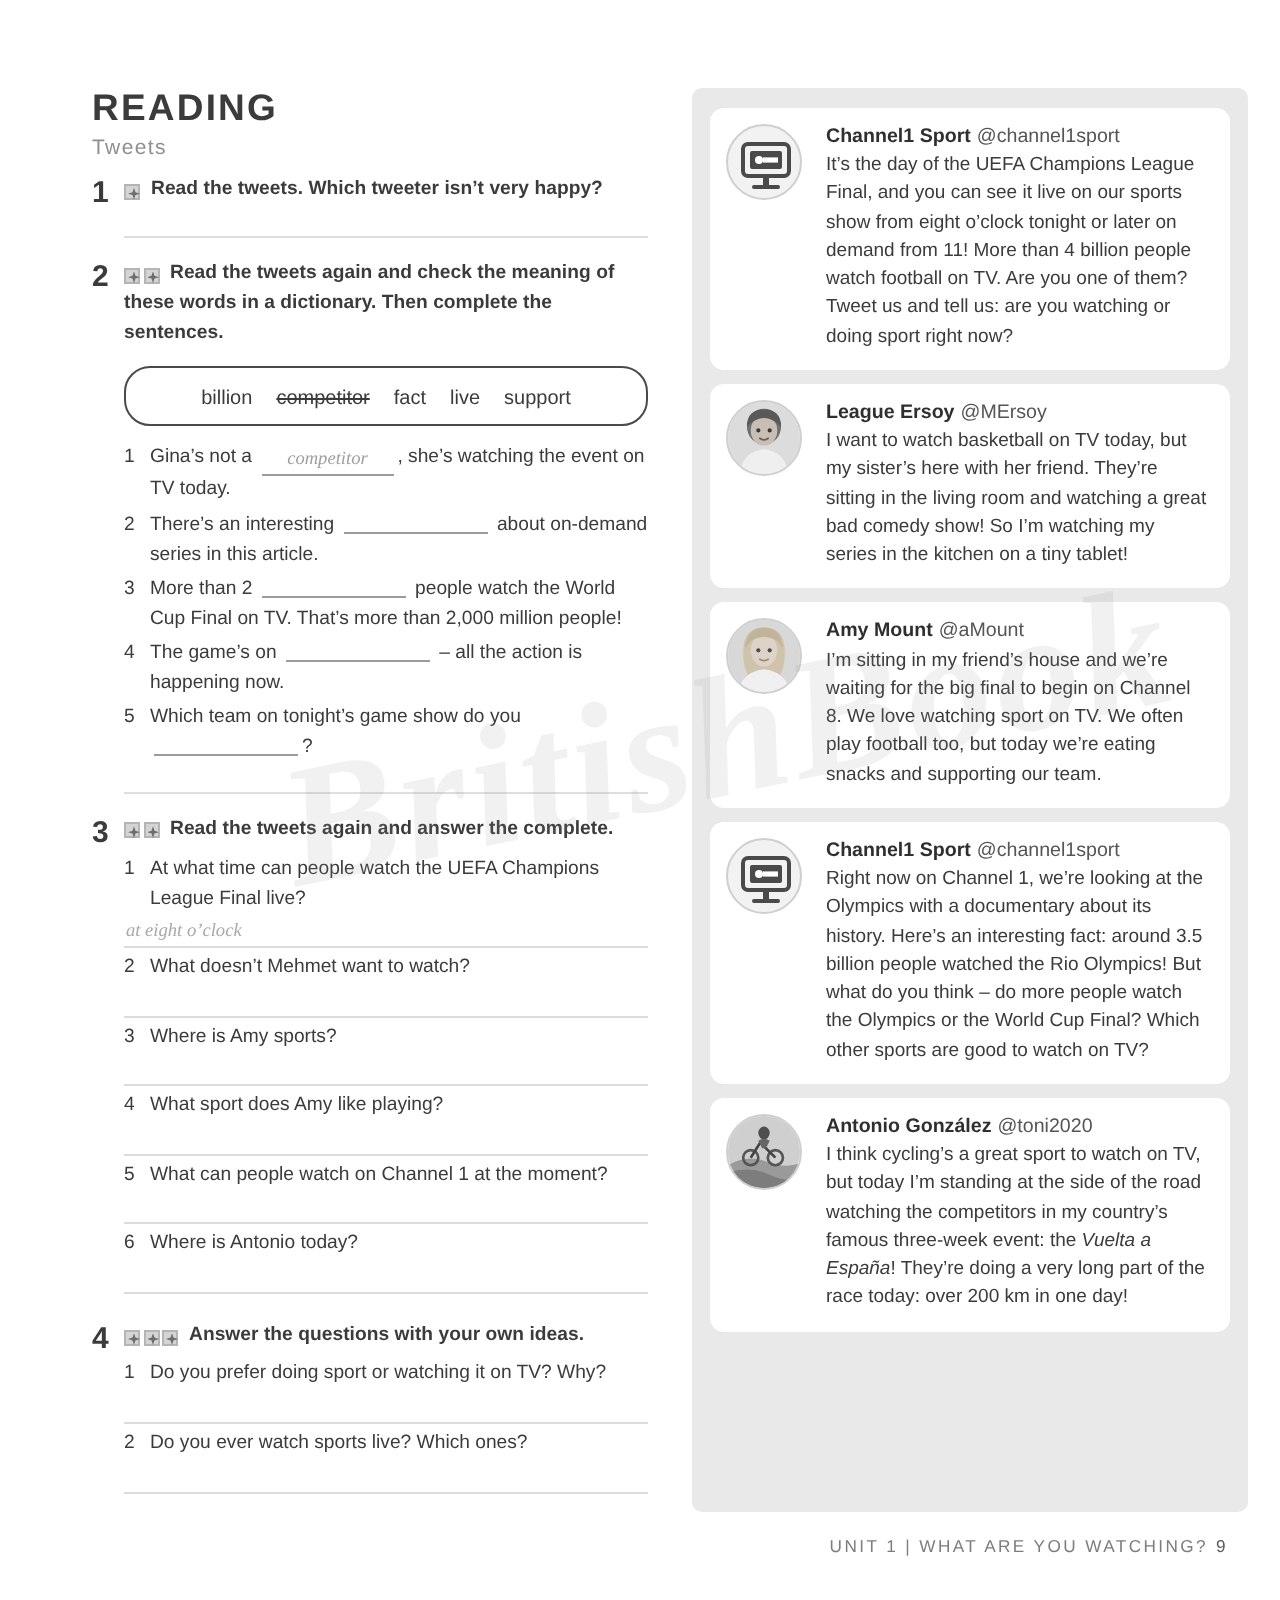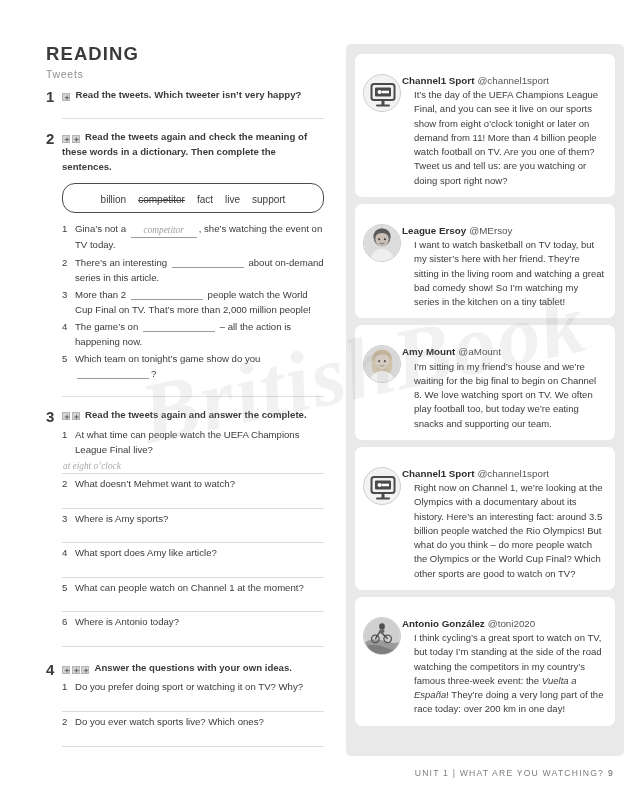--- a/index.html
+++ b/index.html
@@ -116,38 +116,38 @@
   .right {
     position: absolute; right: 16px; top: 44px;
     width: 278px; height: 712px;
     background: #e9e9e9;
     border-radius: 5px;
     padding: 10px 9px;
     z-index: 2;
   }
   .tweet {
     background: #ffffff; border-radius: 7px;
-    padding: 20px 10px 9px 8px;
+    padding: 8px 10px 9px 8px;
     margin-bottom: 7px;
-    display: flex; gap: 1px;
+    display: flex; gap: 12px;
   }
   .avatar {
     flex: 0 0 38px; width: 38px; height: 38px;
     border-radius: 50%; overflow: hidden;
     border: 1px solid #cfcfcf;
     position: relative; background: #efefef;
   }
   .tw-body { flex: 1 1 auto; min-width: 0; }
   .tw-name {
     font-size: 9.8px; font-weight: 700; color: #2f2f2f;
     line-height: 1.35; margin-bottom: 1px;
   }
   .tw-handle { font-weight: 400; color: #555; margin-left: 3px; }
   .tw-text {
-    font-size: 9.5px; color: #3b3b3b; line-height: 1.5; margin-left: 12px;
+    font-size: 9.5px; color: #3b3b3b; line-height: 1.5;
   }
   .tw-text i { font-style: italic; }
 
   
   .av-tv { background: #f2f2f2; }
   .av-tv svg { display:block; }
   .av-face { display:block; width:100%; height:100%; }
 
   
   .footer {
@@ -242,21 +242,21 @@
           <li class="qblock" style="display:block;">
             <div style="display:flex;">
                 <span class="qn">3</span>
                 <span class="qt">Where is Amy sports?</span>
               </div>
             <div class="answer-line"></div>
           </li>
           <li class="qblock" style="display:block;">
             <div style="display:flex;">
                 <span class="qn">4</span>
-                <span class="qt">What sport does Amy like article?</span>
+                <span class="qt">What sport does Amy like playing?</span>
               </div>
             <div class="answer-line"></div>
           </li>
           <li class="qblock" style="display:block;">
             <div style="display:flex;">
                 <span class="qn">5</span>
                 <span class="qt">What can people watch on Channel 1 at the moment?</span>
               </div>
             <div class="answer-line"></div>
           </li>

